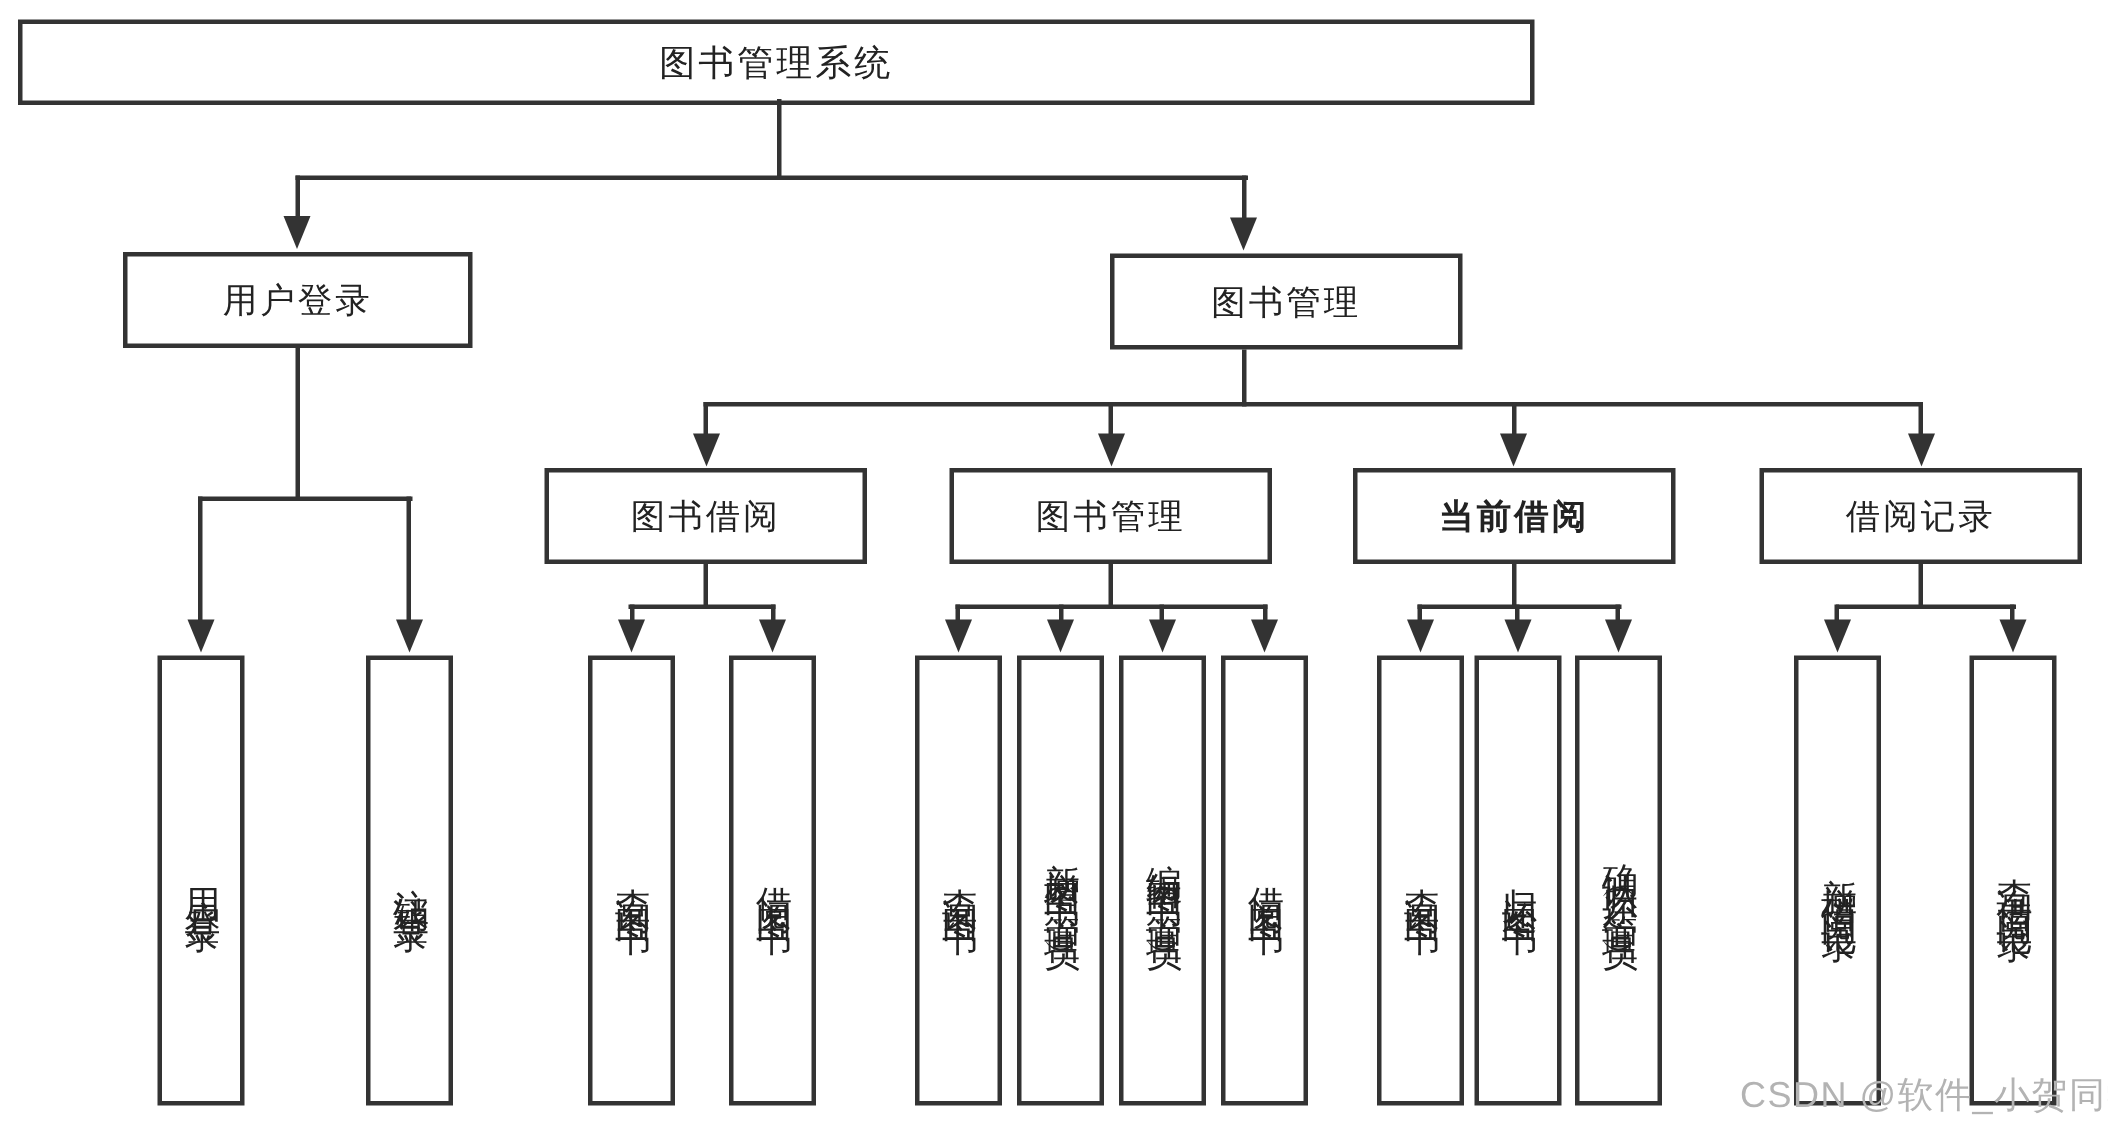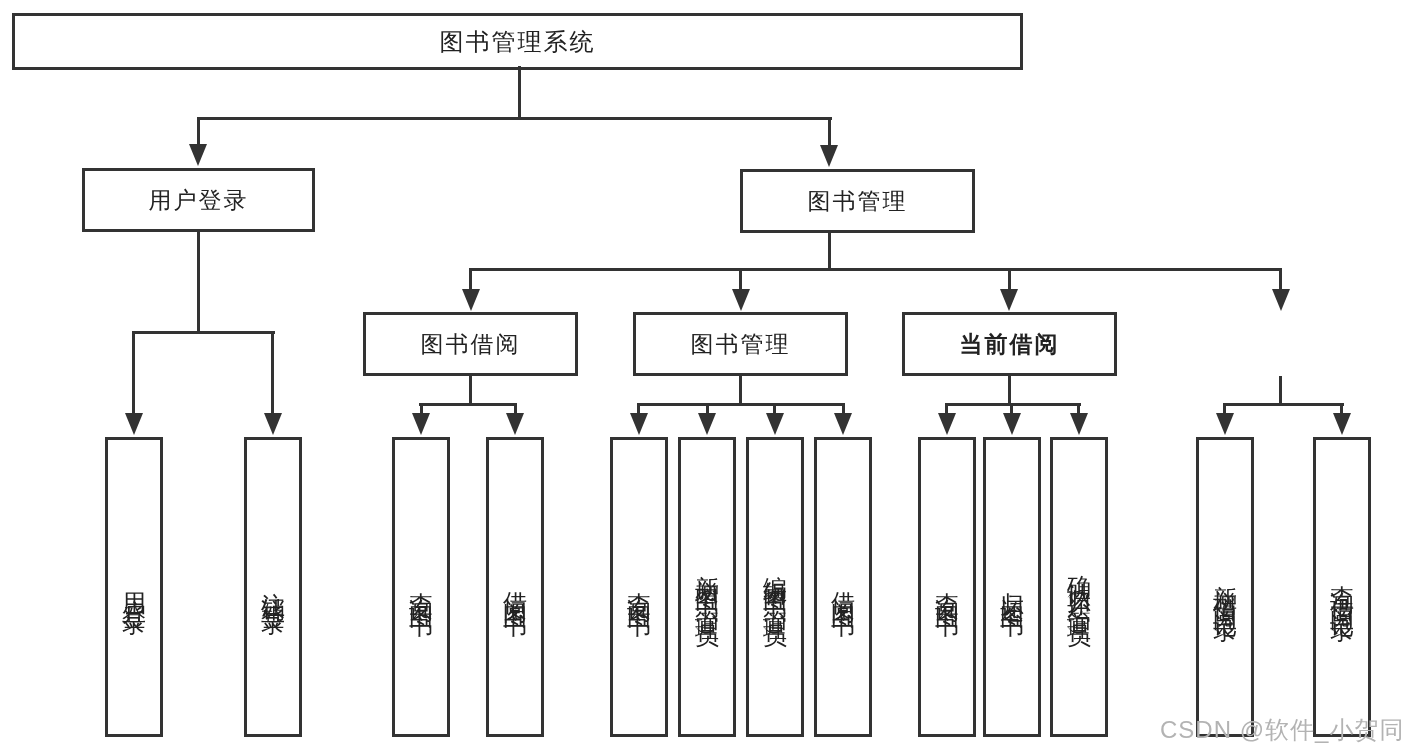--- a/index.html
+++ b/index.html
@@ -95,20 +95,23 @@
 
   <div class="box l23" style="left:363px;top:312px;width:215px;height:64px;">
     <span class="hlabel">图书借阅</span>
   </div>
   <div class="box l23" style="left:633px;top:312px;width:215px;height:64px;">
     <span class="hlabel">图书管理</span>
   </div>
   <div class="box l23" style="left:902px;top:312px;width:215px;height:64px;font-weight:bold;">
     <span class="hlabel">当前借阅</span>
   </div>
+  <div class="box l23" style="left:1173px;top:312px;width:215px;height:64px;">
+    <span class="hlabel">借阅记录</span>
+  </div>
 
   <div class="line" style="left:469px;top:376px;width:3px;height:30px;"></div>
   <div class="line" style="left:419px;top:403px;width:98px;height:3px;"></div>
   <div class="line" style="left:420px;top:403px;width:3px;height:13px;"></div>
   <div class="arrow" style="left:412px;top:413px;"></div>
   <div class="line" style="left:514px;top:403px;width:3px;height:13px;"></div>
   <div class="arrow" style="left:506px;top:413px;"></div>
 
   <div class="line" style="left:739px;top:376px;width:3px;height:30px;"></div>
   <div class="line" style="left:637px;top:403px;width:208px;height:3px;"></div>

